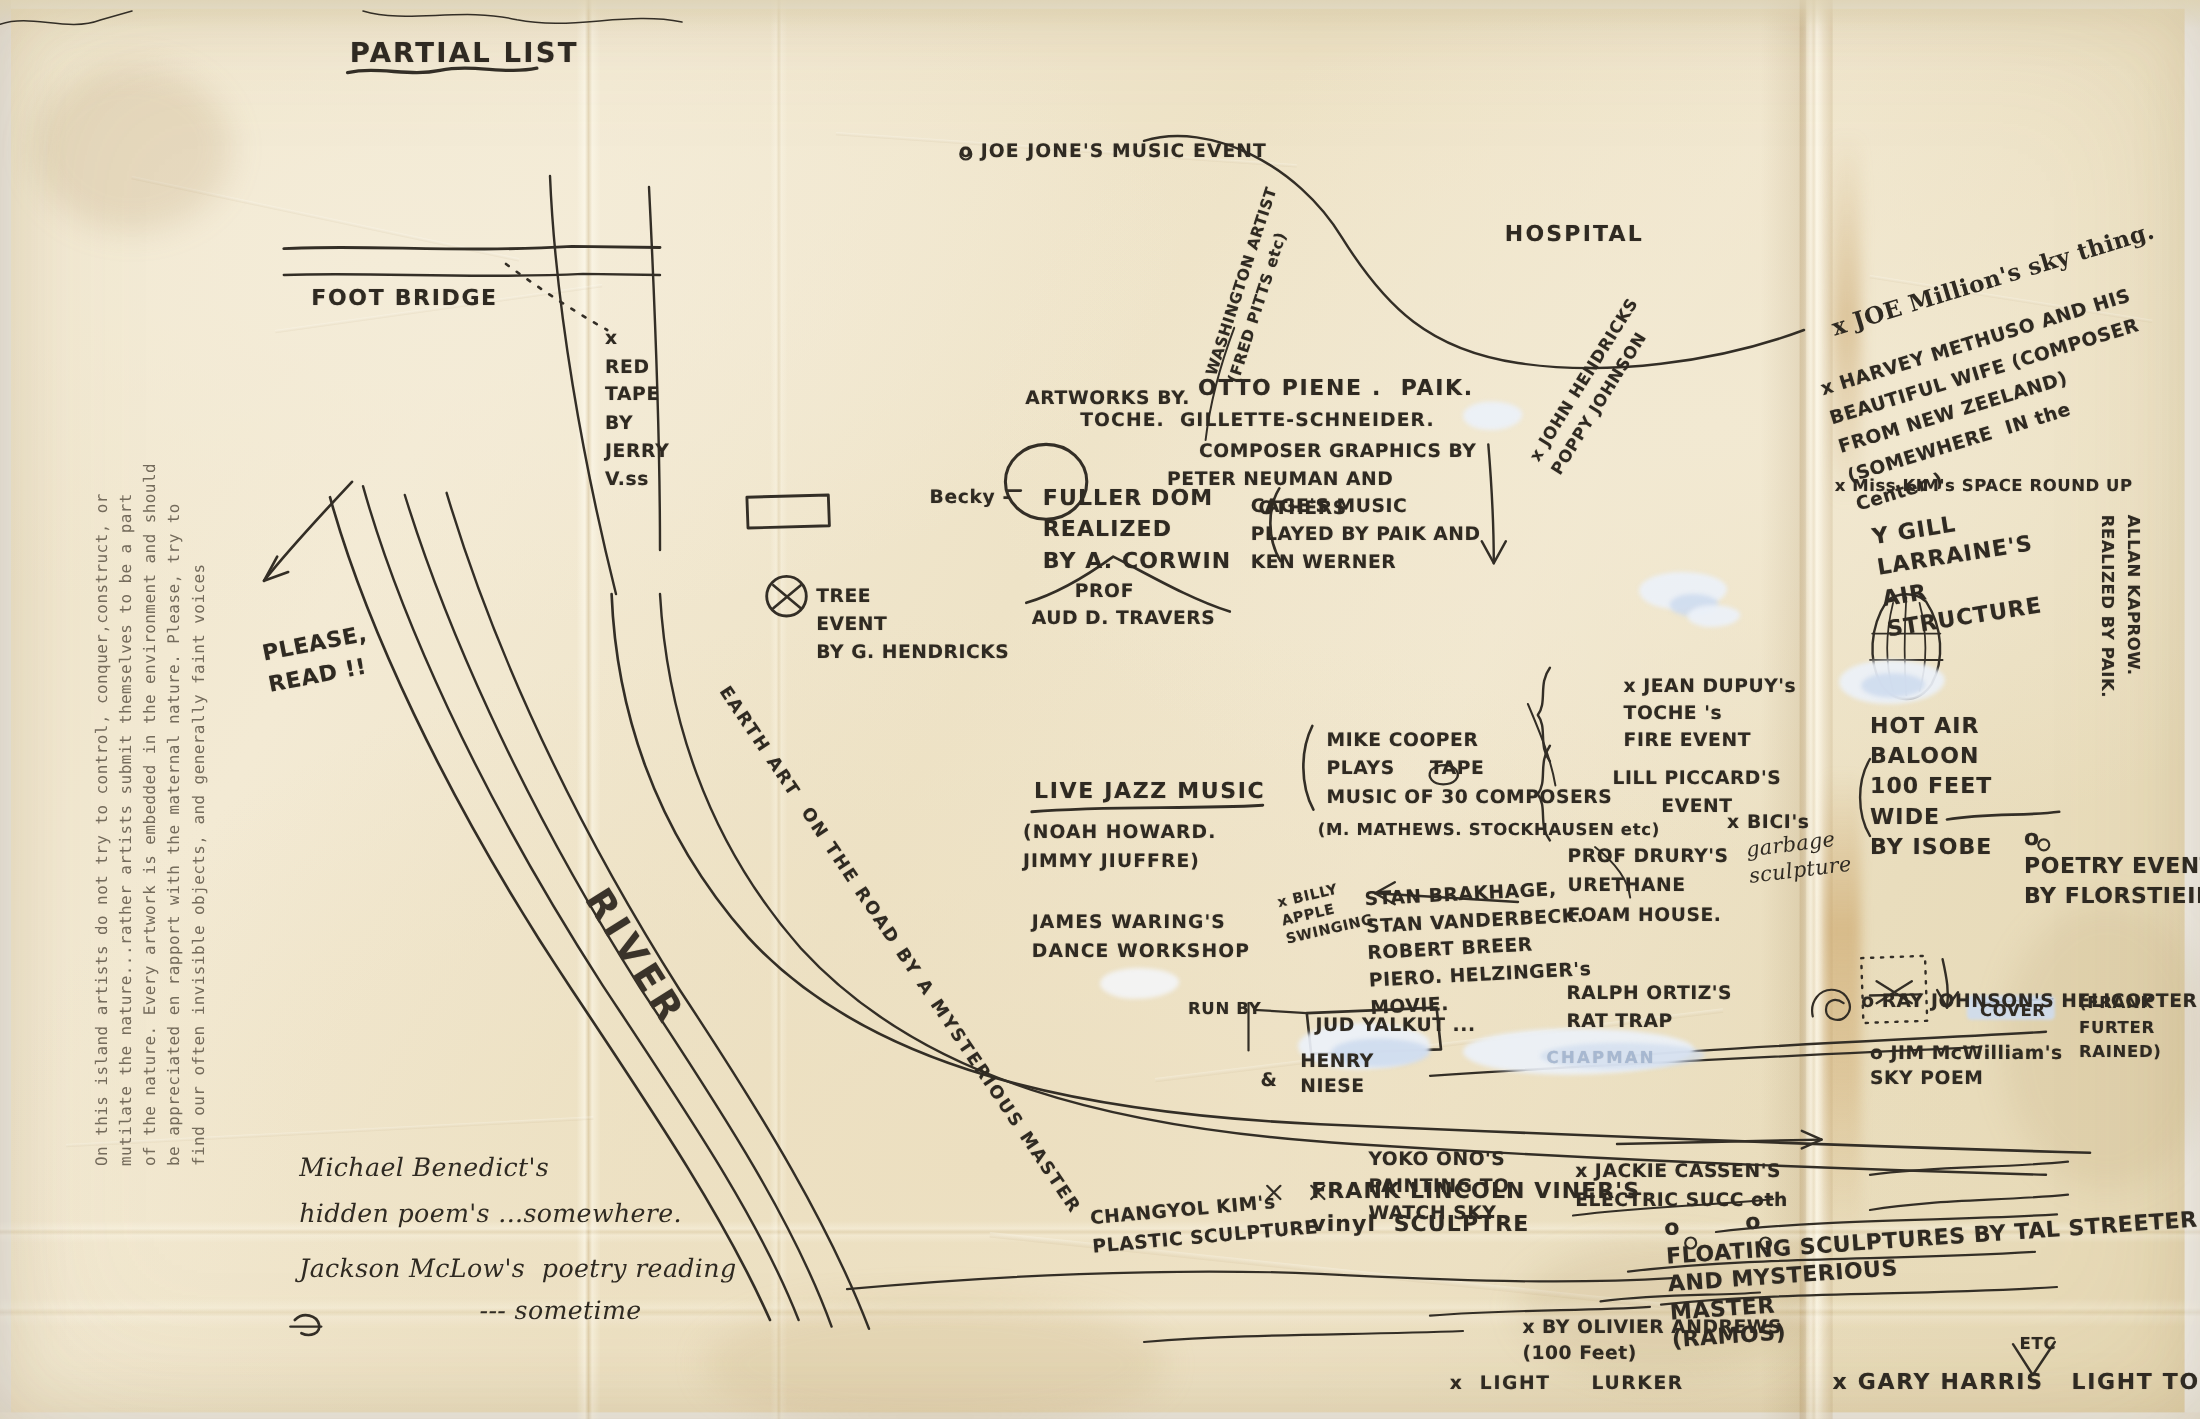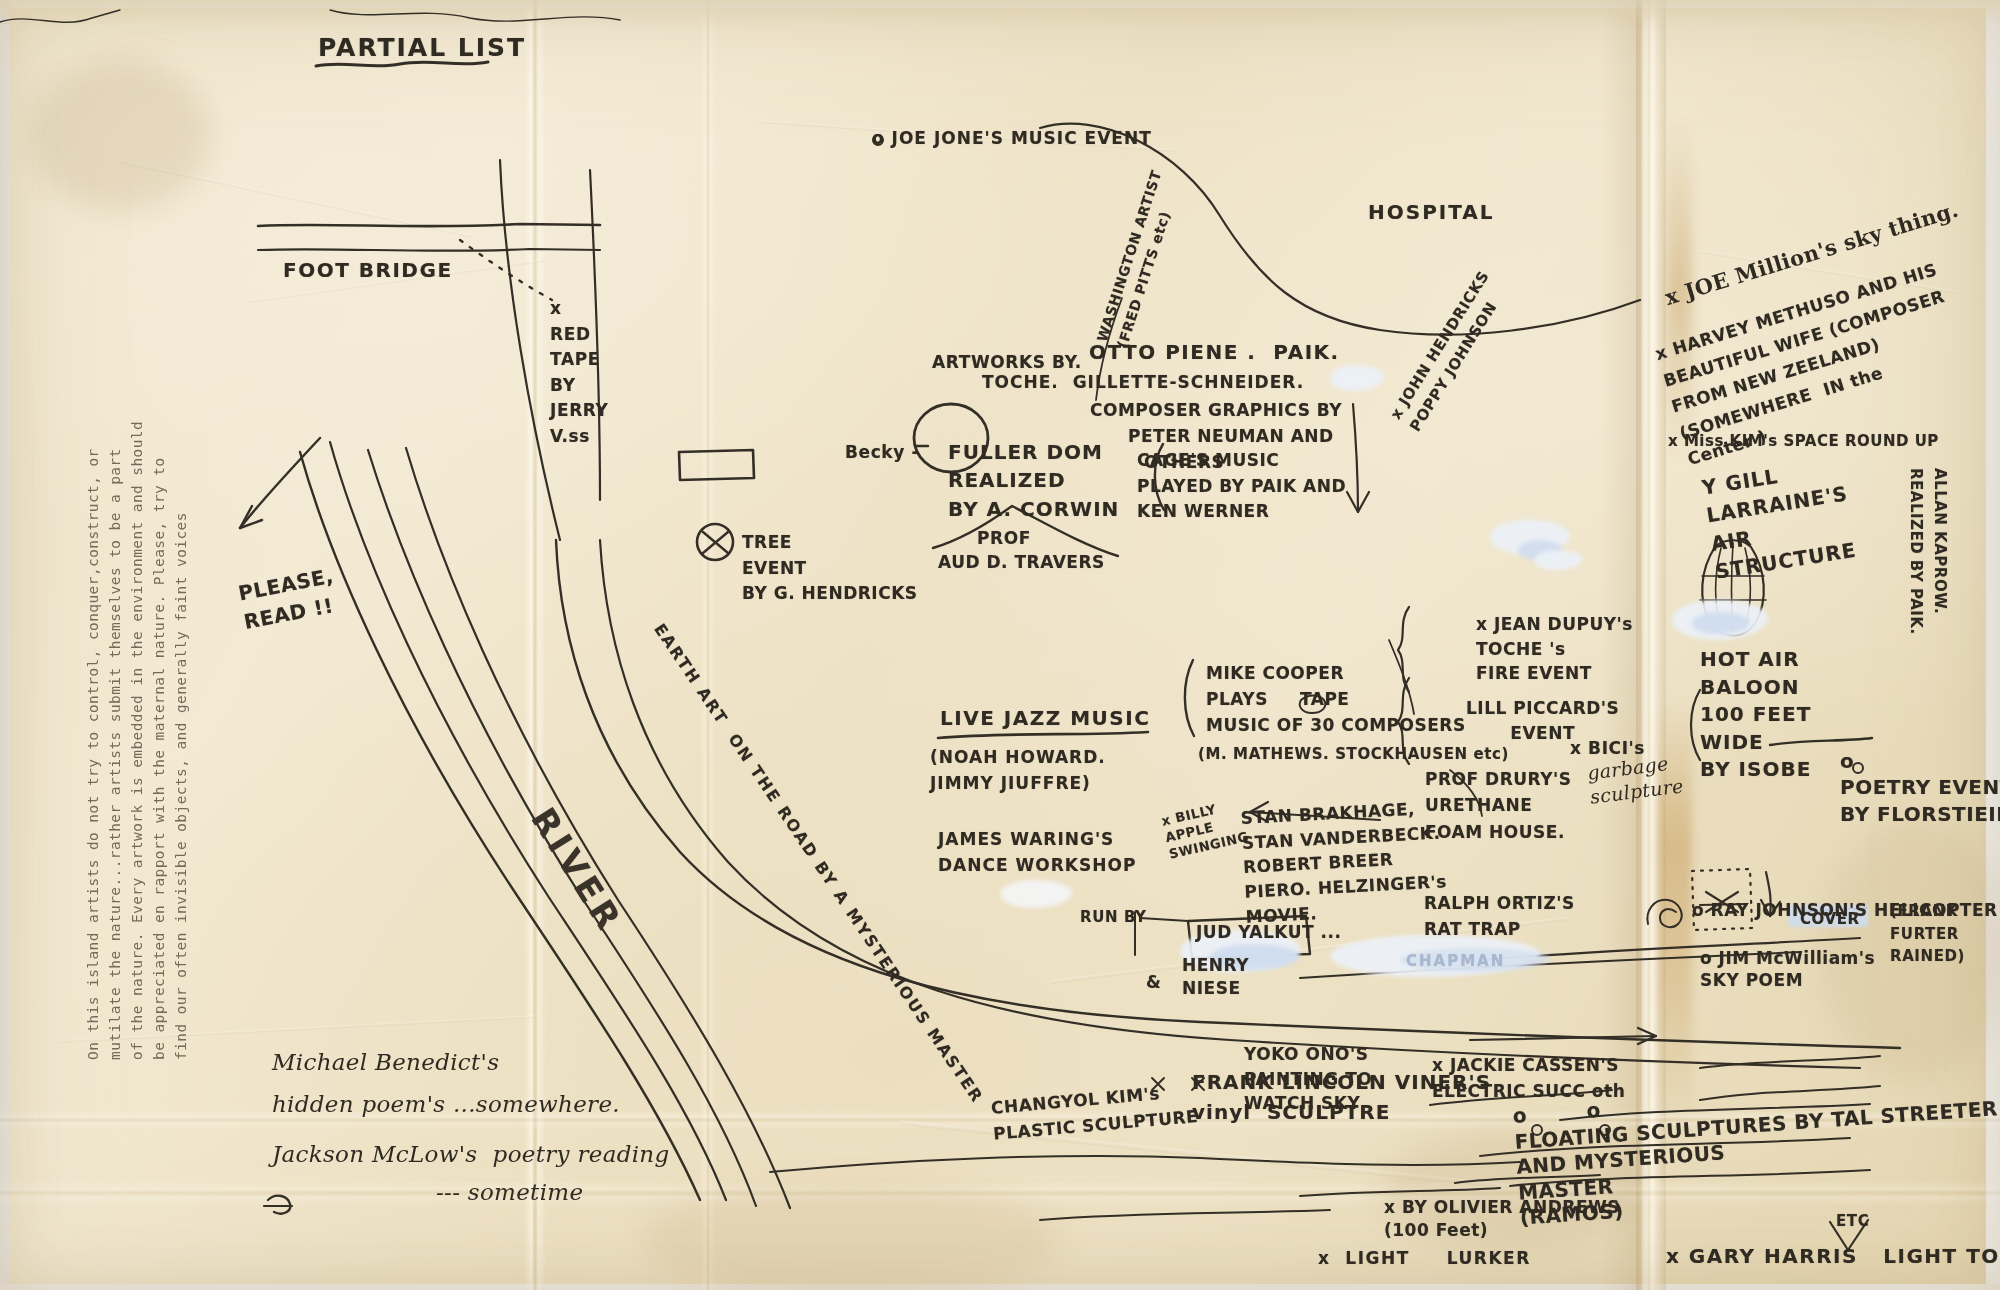--- a/index.html
+++ b/index.html
@@ -347,21 +347,21 @@
   <div class="hw cursive" style="left:436px;top:1178px;font-size:23px;">--- sometime</div>
 
   <div class="hw md" style="left:872px;top:128px;letter-spacing:1px;">o JOE JONE'S MUSIC EVENT</div>
 
   <div class="hw lg" style="left:1368px;top:200px;letter-spacing:2px;">HOSPITAL</div>
 
   <div class="hw md" style="left:932px;top:352px;">ARTWORKS BY.</div>
   <div class="hw lg" style="left:1089px;top:340px;letter-spacing:1.5px;">OTTO PIENE .  PAIK.</div>
   <div class="hw md" style="left:982px;top:372px;letter-spacing:1px;">TOCHE.  GILLETTE-SCHNEIDER.</div>
   <div class="hw md" style="left:1090px;top:400px;letter-spacing:.5px;">COMPOSER GRAPHICS BY</div>
-  <div class="hw md" style="left:1128px;top:426px;letter-spacing:.5px;">PETER NEUMAN AND</div>
+  <div class="hw md" style="left:1061px;top:426px;letter-spacing:.5px;">PETER NEUMAN AND</div>
   <div class="hw md" style="left:1144px;top:452px;letter-spacing:.5px;">OTHERS</div>
 
   <div class="hw md" style="left:845px;top:442px;">Becky -</div>
   <div class="hw lg" style="left:948px;top:438px;line-height:1.42;letter-spacing:1px;">FULLER DOM
 REALIZED
 BY A. CORWIN</div>
   <div class="hw md" style="left:977px;top:528px;">PROF</div>
   <div class="hw md" style="left:938px;top:552px;letter-spacing:.5px;">AUD D. TRAVERS</div>
 
 

